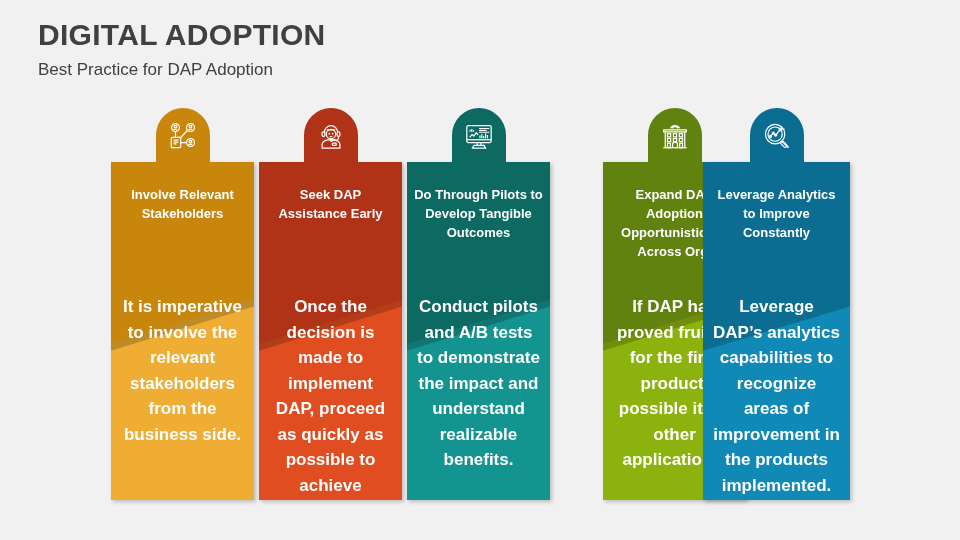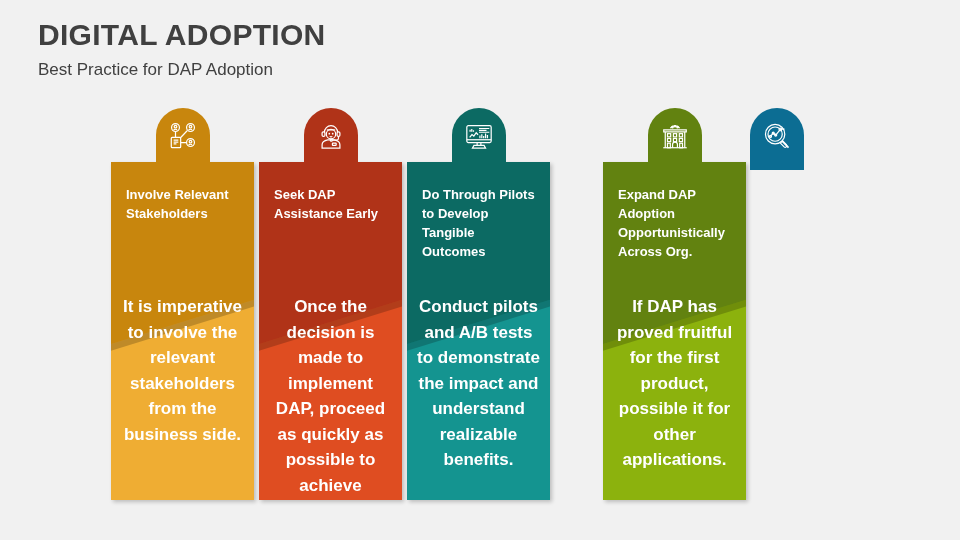--- a/index.html
+++ b/index.html
@@ -98,21 +98,22 @@
     width: 100%;
     height: 260px;
     clip-path: polygon(0 70%, 100% 53%, 100% 55.6%, 0 72.6%);
     background: rgba(0,0,0,0.20);
   }
   .head-text {
     position: absolute;
     left: 0;
     right: 0;
     top: 24px;
-    padding: 0 15px;
+    padding: 0 7px;
+    text-align: center;
     font-size: 13px;
     font-weight: bold;
     line-height: 1.45;
     color: #ffffff;
     z-index: 4;
   }
   .body-text {
     position: absolute;
     left: 0;
     right: 0;
@@ -258,16 +259,23 @@
           <path d="M19.6 23.6l4 4a1.7 1.7 0 002.4-2.4l-4-4z"></path>
           <path d="M9 16.4l3-3.4 2.6 2 4.6-5.6"></path>
           <circle cx="9" cy="16.4" r="1.1"></circle>
           <circle cx="12" cy="13" r="1.1"></circle>
           <circle cx="14.6" cy="15" r="1.1"></circle>
           <circle cx="19.6" cy="9" r="1.4"></circle>
           <path d="M21.4 8.6h2.6"></path>
         </svg>
         </span>
       </div>
+      <div class="card">
+        <div class="body-fill" style="background:#1189b6;"></div>
+        <div class="head-fill" style="background:#0c6d93;"></div>
+        <div class="fold-shadow"></div>
+        <div class="head-text">Leverage Analytics to Improve Constantly</div>
+        <div class="body-text">Leverage DAP’s analytics capabilities to recognize areas of improvement in the products implemented.</div>
+      </div>
     </div>
 
   </div>
 </div>
 
 </body></html>

